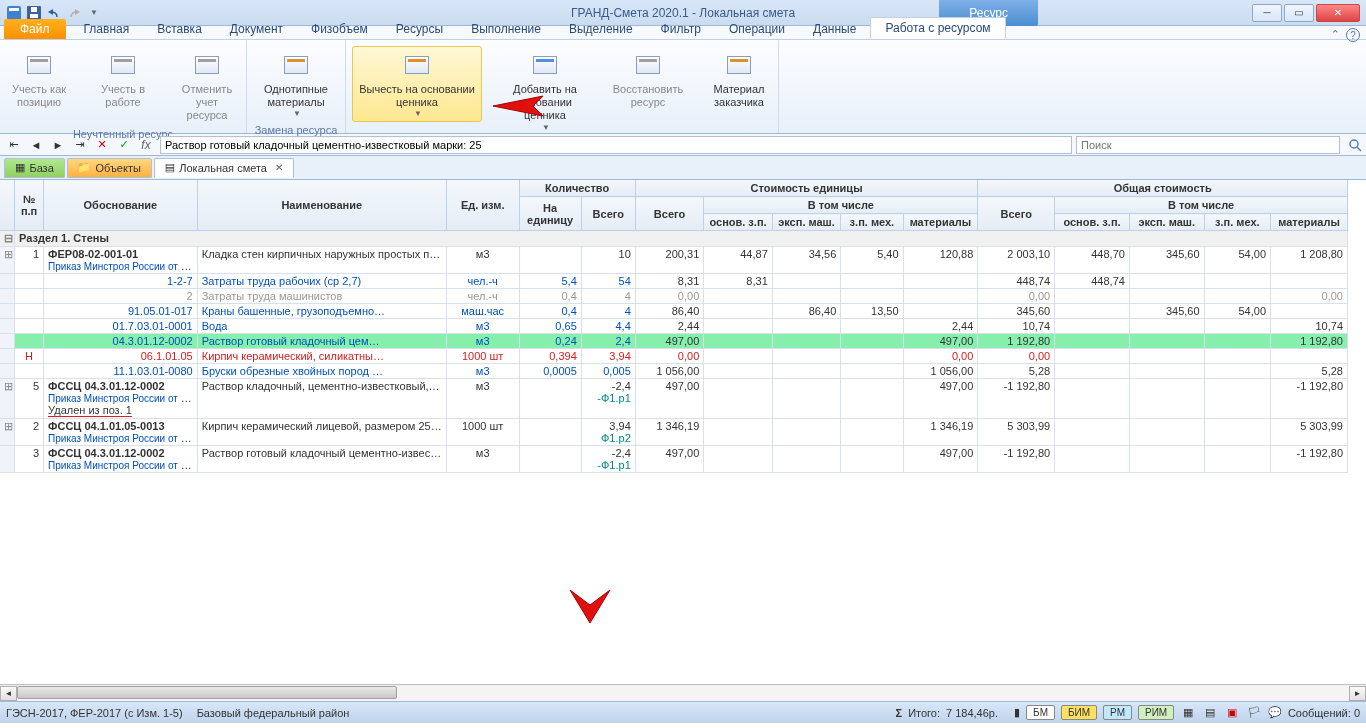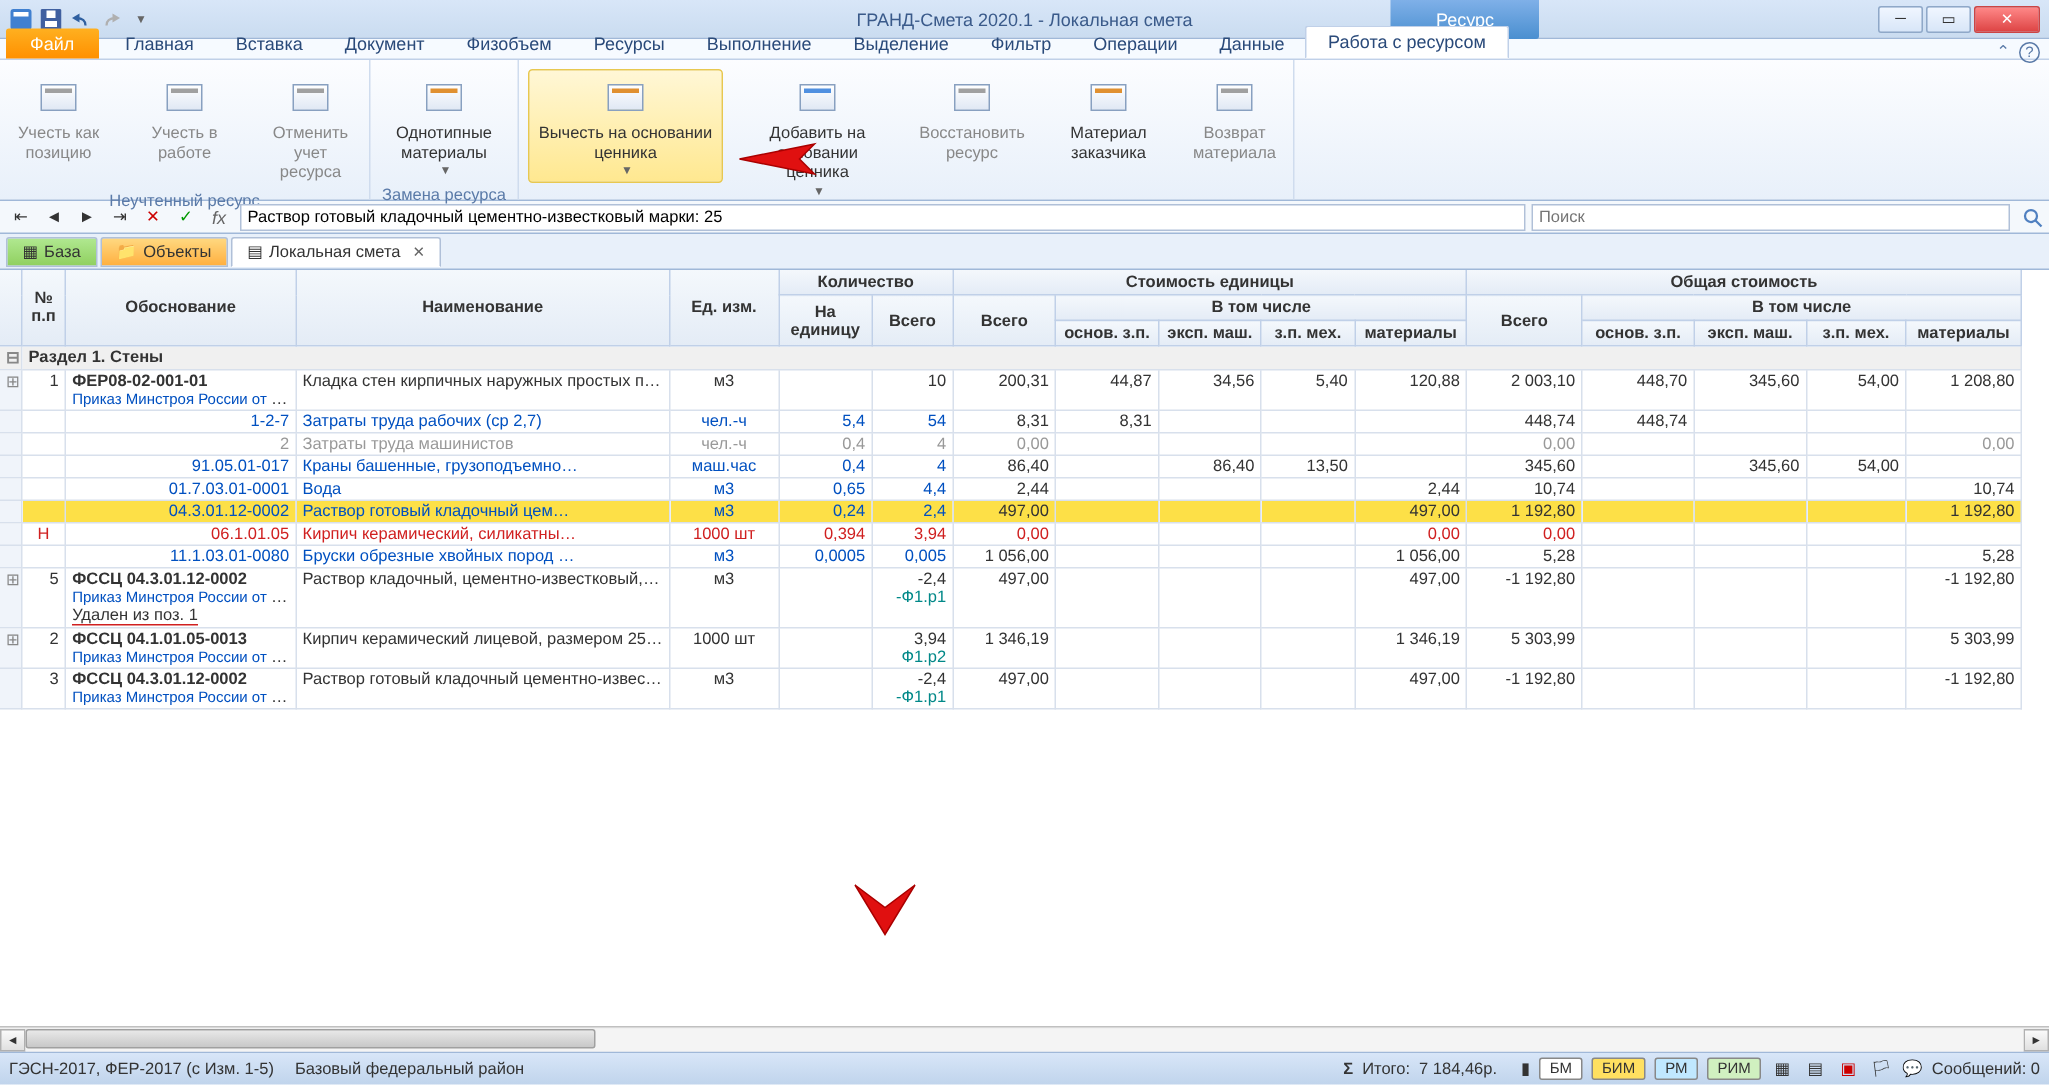--- a/index.html
+++ b/index.html
@@ -6,21 +6,21 @@
 body { font-family: 'Segoe UI', Tahoma, sans-serif; font-size: 11px; color: #333; background: #fff; overflow: hidden; width: 1366px; height: 728px; position: relative; }
 
 
 .titlebar { height: 26px; background: linear-gradient(#d8e6f8, #cadcf0); display: flex; align-items: center; position: relative; border-bottom: 1px solid #a0b8d8; }
 .qat { display: flex; align-items: center; gap: 4px; padding-left: 6px; }
 .qat-icon { width: 16px; height: 16px; display: inline-flex; align-items: center; justify-content: center; }
 .title-center { position: absolute; left: 50%; transform: translateX(-50%); font-size: 12px; color: #3a5a8a; }
 .title-right { position: absolute; right: 6px; display: flex; gap: 2px; }
 .win-btn { width: 30px; height: 18px; border: 1px solid #8fa8c8; border-radius: 2px; background: linear-gradient(#f0f6ff,#d8e6f8); display: flex; align-items: center; justify-content: center; font-size: 10px; }
 .win-close { background: linear-gradient(#f88,#d44); color: #fff; border-color: #c44; width: 44px; }
-.resurs-tab { position: absolute; right: 340px; top: 0; height: 26px; padding: 0 30px; background: linear-gradient(#7fb0e8,#4a8fd0); color: #fff; display: flex; align-items: center; border-radius: 0 0 2px 2px; font-size: 12px; }
+.resurs-tab { position: absolute; right: 328px; top: 0; height: 26px; padding: 0 30px; background: linear-gradient(#7fb0e8,#4a8fd0); color: #fff; display: flex; align-items: center; border-radius: 0 0 2px 2px; font-size: 12px; }
 
 
 .ribbon-tabs { height: 14px; background: #f6faff; display: flex; align-items: flex-end; padding-left: 4px; border-bottom: 1px solid #c0d0e8; position: relative; }
 .rtab { padding: 3px 14px; font-size: 12px; color: #2a4a7a; cursor: pointer; }
 .rtab.file { background: linear-gradient(#ffb020,#ff9000); color: #fff; border-radius: 2px 2px 0 0; margin-right: 4px; padding: 3px 16px; }
 .rtab.active { background: #fff; border: 1px solid #c0d0e8; border-bottom: 1px solid #fff; border-radius: 2px 2px 0 0; }
 .rtab-right { position: absolute; right: 6px; top: 2px; display: flex; gap: 6px; }
 
 
 .ribbon { height: 94px; background: linear-gradient(#fcfdff,#e8f0fa); border-bottom: 1px solid #a0b8d8; display: flex; }
@@ -32,42 +32,42 @@
 .rbtn.highlight { background: linear-gradient(#fff7d6,#ffe890); border: 1px solid #e8c850; color: #333; width: 130px; }
 .rbtn .ricon { width: 32px; height: 32px; margin-bottom: 2px; display: flex; align-items: center; justify-content: center; }
 .down-caret { font-size: 8px; color: #666; margin-left: 2px; }
 
 
 .fbar { height: 22px; border-bottom: 1px solid #a0b8d8; display: flex; align-items: center; background: #f4f8fc; }
 .fbar-left { display: flex; align-items: center; gap: 2px; padding: 0 4px; }
 .fbar-btn { width: 20px; height: 18px; display: flex; align-items: center; justify-content: center; border: 1px solid transparent; }
 .fx { font-style: italic; color: #666; font-size: 12px; }
 .fbar-input { flex: 1; height: 18px; border: 1px solid #b0c0d8; background: #fff; padding: 0 4px; font-size: 11px; margin-right: 4px; }
-.search-box { width: 319px; height: 18px; border: 1px solid #b0c0d8; background: #fff; padding: 0 4px; font-size: 11px; color: #999; margin-right: 4px; }
+.search-box { width: 264px; height: 18px; border: 1px solid #b0c0d8; background: #fff; padding: 0 4px; font-size: 11px; color: #999; margin-right: 4px; }
 .fbar-icon { width: 22px; height: 18px; display: flex; align-items: center; justify-content: center; }
 
 
 .sheettabs { height: 24px; background: #e8f0fa; border-bottom: 1px solid #a0b8d8; display: flex; align-items: center; padding-left: 4px; gap: 2px; }
 .stab { height: 20px; padding: 0 10px; display: flex; align-items: center; gap: 4px; border: 1px solid #b0c0d8; border-radius: 2px 2px 0 0; font-size: 11px; cursor: pointer; }
 .stab.green { background: linear-gradient(#b0e890,#90d060); }
 .stab.orange { background: linear-gradient(#ffd880,#ffb040); }
 .stab.white { background: #fff; border-bottom: 1px solid #fff; }
 .stab-close { font-size: 10px; color: #666; margin-left: 4px; }
 
 
 .gridwrap { position: relative; height: 504px; overflow: hidden; }
 .ghead th, .gh { border-right: 1px solid #c0d0e8; border-bottom: 1px solid #c0d0e8; padding: 2px 4px; text-align: center; background: linear-gradient(#f4f8fc,#e4ecf6); }
 table.grid { border-collapse: collapse; width: 1348px; table-layout: fixed; }
 table.grid td { border-right: 1px solid #d8e0ec; border-bottom: 1px solid #d8e0ec; padding: 1px 4px; font-size: 11px; vertical-align: top; overflow: hidden; white-space: nowrap; text-overflow: ellipsis; }
 .num { text-align: right; }
 .ctr { text-align: center; }
 .section-row td { background: #f0f0f0; font-weight: bold; }
 .link { color: #0050c0; }
 .red { color: #d02020; }
-.hl td { background: #fde047; }
+.hl td { background: #86efac; }
 .gray { color: #999; }
 .gutter { width: 14px; background: #f0f4fa; border-right: 1px solid #c0d0e8; text-align: center; font-size: 9px; color: #888; }
 .bold { font-weight: bold; }
 .wrap { white-space: normal; }
 .smalltxt { font-size: 10px; color: #0050c0; }
 .underline-red { border-bottom: 1px solid #d02020; display: inline-block; }
 
 
 .redarrow { position: absolute; top: 88px; left: 478px; pointer-events: none; z-index: 50; }
 .redarrow2 { position: absolute; top: 405px; left: 565px; pointer-events: none; z-index: 50; }
@@ -212,26 +212,20 @@
             <div class="box-icon gr"></div>
           </div>
           <span>Восстановить ресурс</span>
         </div>
       <div class="rbtn enabled">
           <div class="ricon">
             <div class="box-icon"></div>
           </div>
           <span>Материал заказчика</span>
         </div>
-      <div class="rbtn">
-          <div class="ricon">
-            <div class="box-icon gr"></div>
-          </div>
-          <span>Возврат материала</span>
-        </div>
     </div>
     <div class="rgroup-label">Операции с ресурсами</div>
   </div>
 </div>
 
 <svg class="redarrow" width="70" height="36">
   <path d="M65 8 L15 18 L65 28 L55 18 Z" fill="#e01010" stroke="#a00" stroke-width="1"></path>
 </svg>
 
 <div class="fbar">

